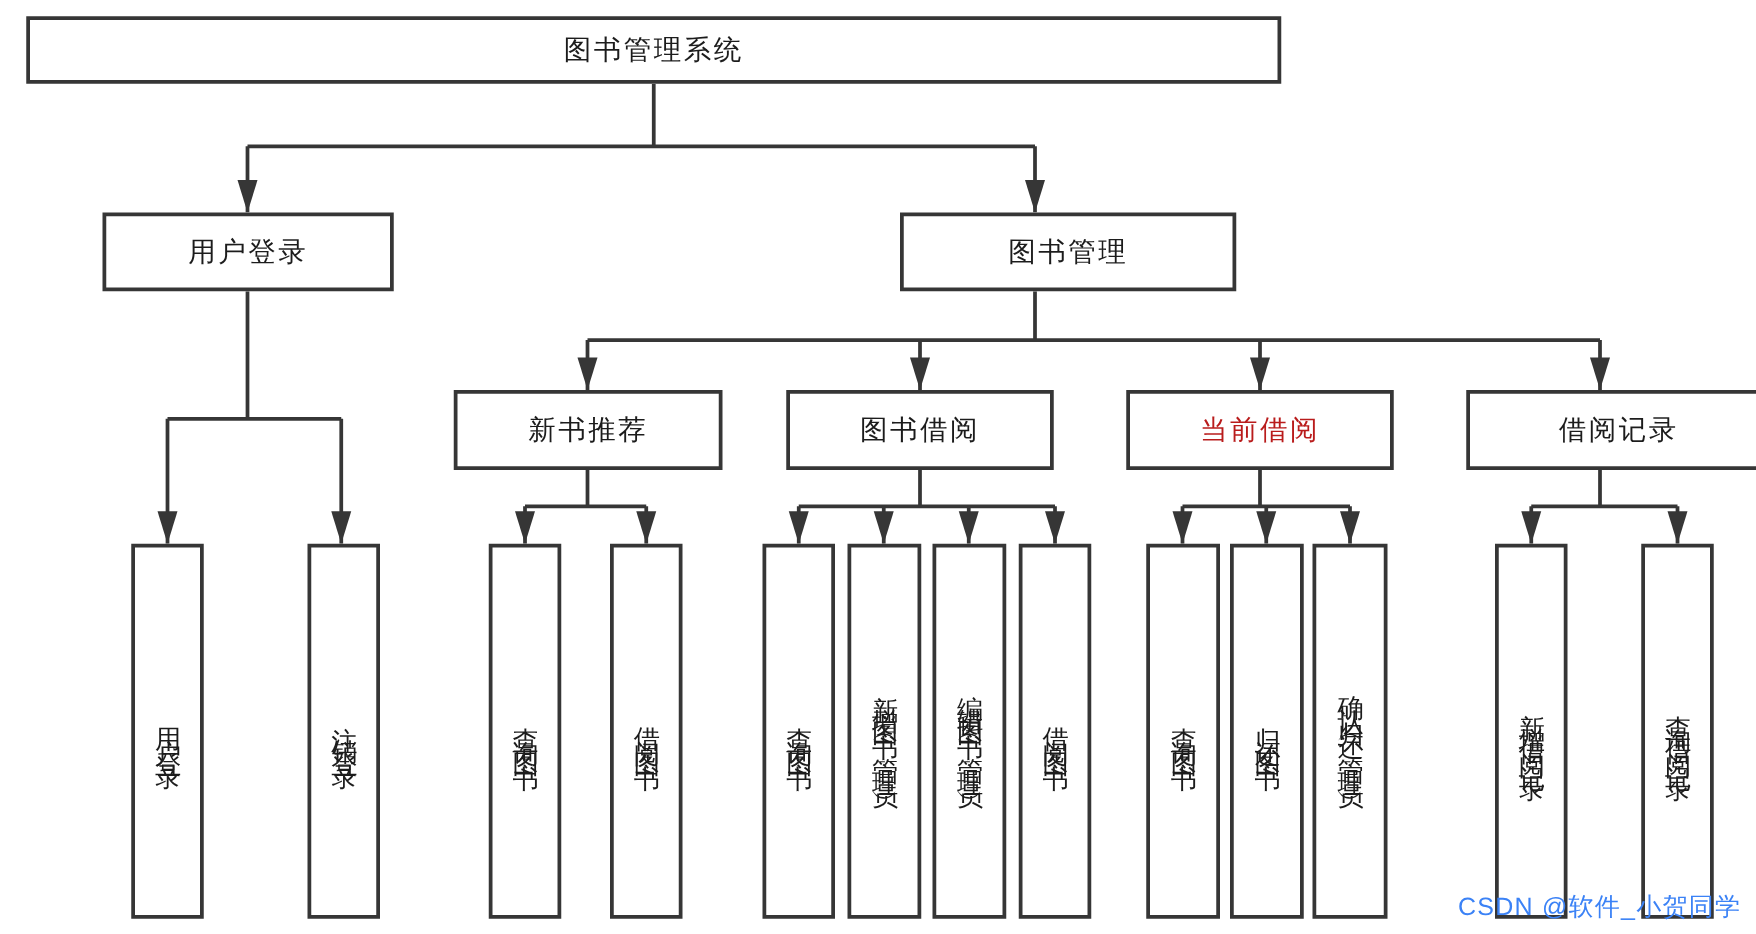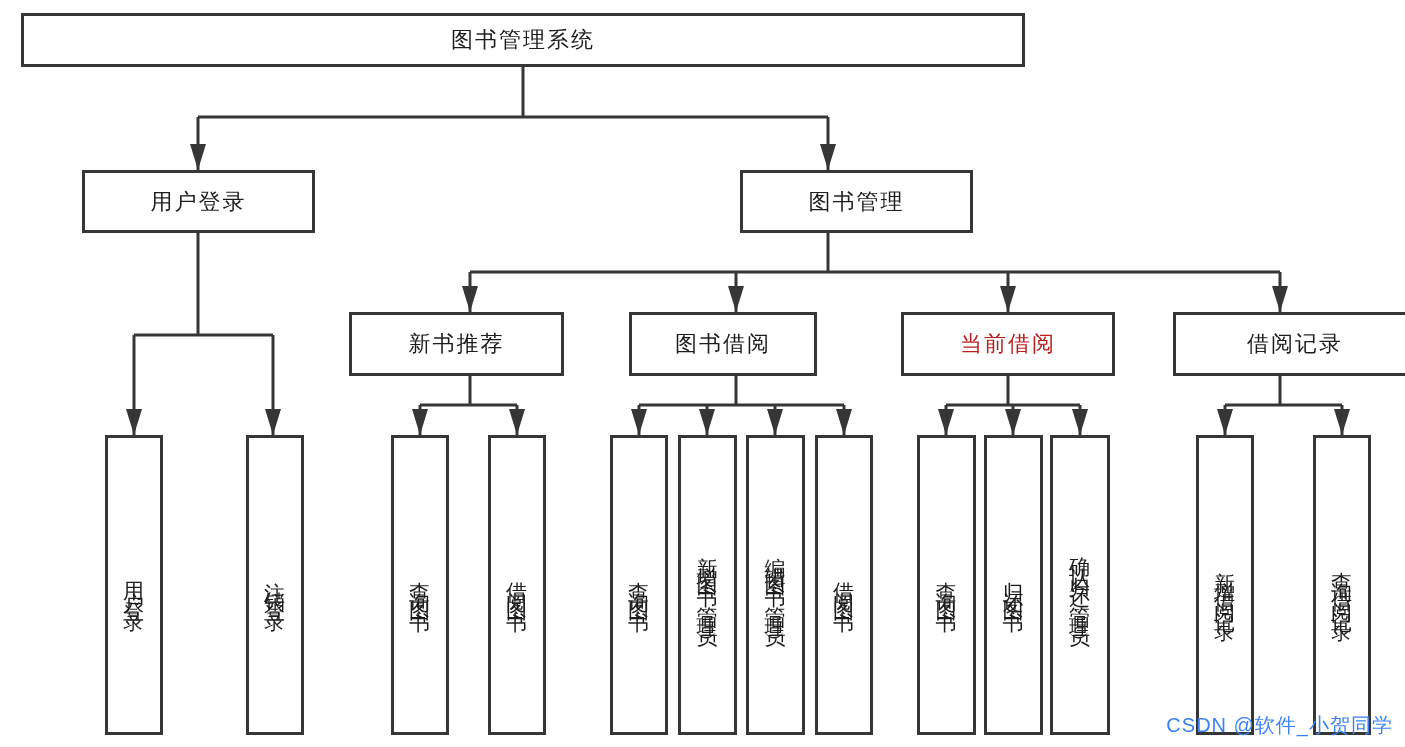--- a/index.html
+++ b/index.html
@@ -116,29 +116,29 @@
     </svg>
   <div id="nodes-layer">
   <div class="node horizontal" style="left: 21px; top: 13px; width: 1004px; height: 54px; border-color: rgb(54, 54, 54); color: rgb(28, 28, 28);">
     <span class="label">图书管理系统</span>
   </div>
 
   <div class="node horizontal" style="left: 82px; top: 170px; width: 233px; height: 63px; border-color: rgb(54, 54, 54); color: rgb(28, 28, 28);">
     <span class="label">用户登录</span>
   </div>
 
-  <div class="node horizontal" style="left: 740px; top: 170px; width: 233px; height: 63px; border-color: rgb(54, 54, 54); color: rgb(28, 28, 28);">
+  <div class="node horizontal" style="left: 720px; top: 170px; width: 269px; height: 63px; border-color: rgb(54, 54, 54); color: rgb(28, 28, 28);">
     <span class="label">图书管理</span>
   </div>
 
-  <div class="node horizontal" style="left: 349px; top: 312px; width: 215px; height: 64px; border-color: rgb(54, 54, 54); color: rgb(28, 28, 28);">
+  <div class="node horizontal" style="left: 363px; top: 312px; width: 215px; height: 64px; border-color: rgb(54, 54, 54); color: rgb(28, 28, 28);">
     <span class="label">新书推荐</span>
   </div>
 
-  <div class="node horizontal" style="left: 629px; top: 312px; width: 188px; height: 64px; border-color: rgb(54, 54, 54); color: rgb(28, 28, 28);">
+  <div class="node horizontal" style="left: 629px; top: 312px; width: 214px; height: 64px; border-color: rgb(54, 54, 54); color: rgb(28, 28, 28);">
     <span class="label">图书借阅</span>
   </div>
 
   <div class="node horizontal" style="left: 901px; top: 312px; width: 214px; height: 64px; border-color: rgb(54, 54, 54); color: #b91c1c;">
     <span class="label">当前借阅</span>
   </div>
 
   <div class="node horizontal" style="left: 1173px; top: 312px; width: 244px; height: 64px; border-color: rgb(54, 54, 54); color: rgb(28, 28, 28);">
     <span class="label">借阅记录</span>
   </div>

